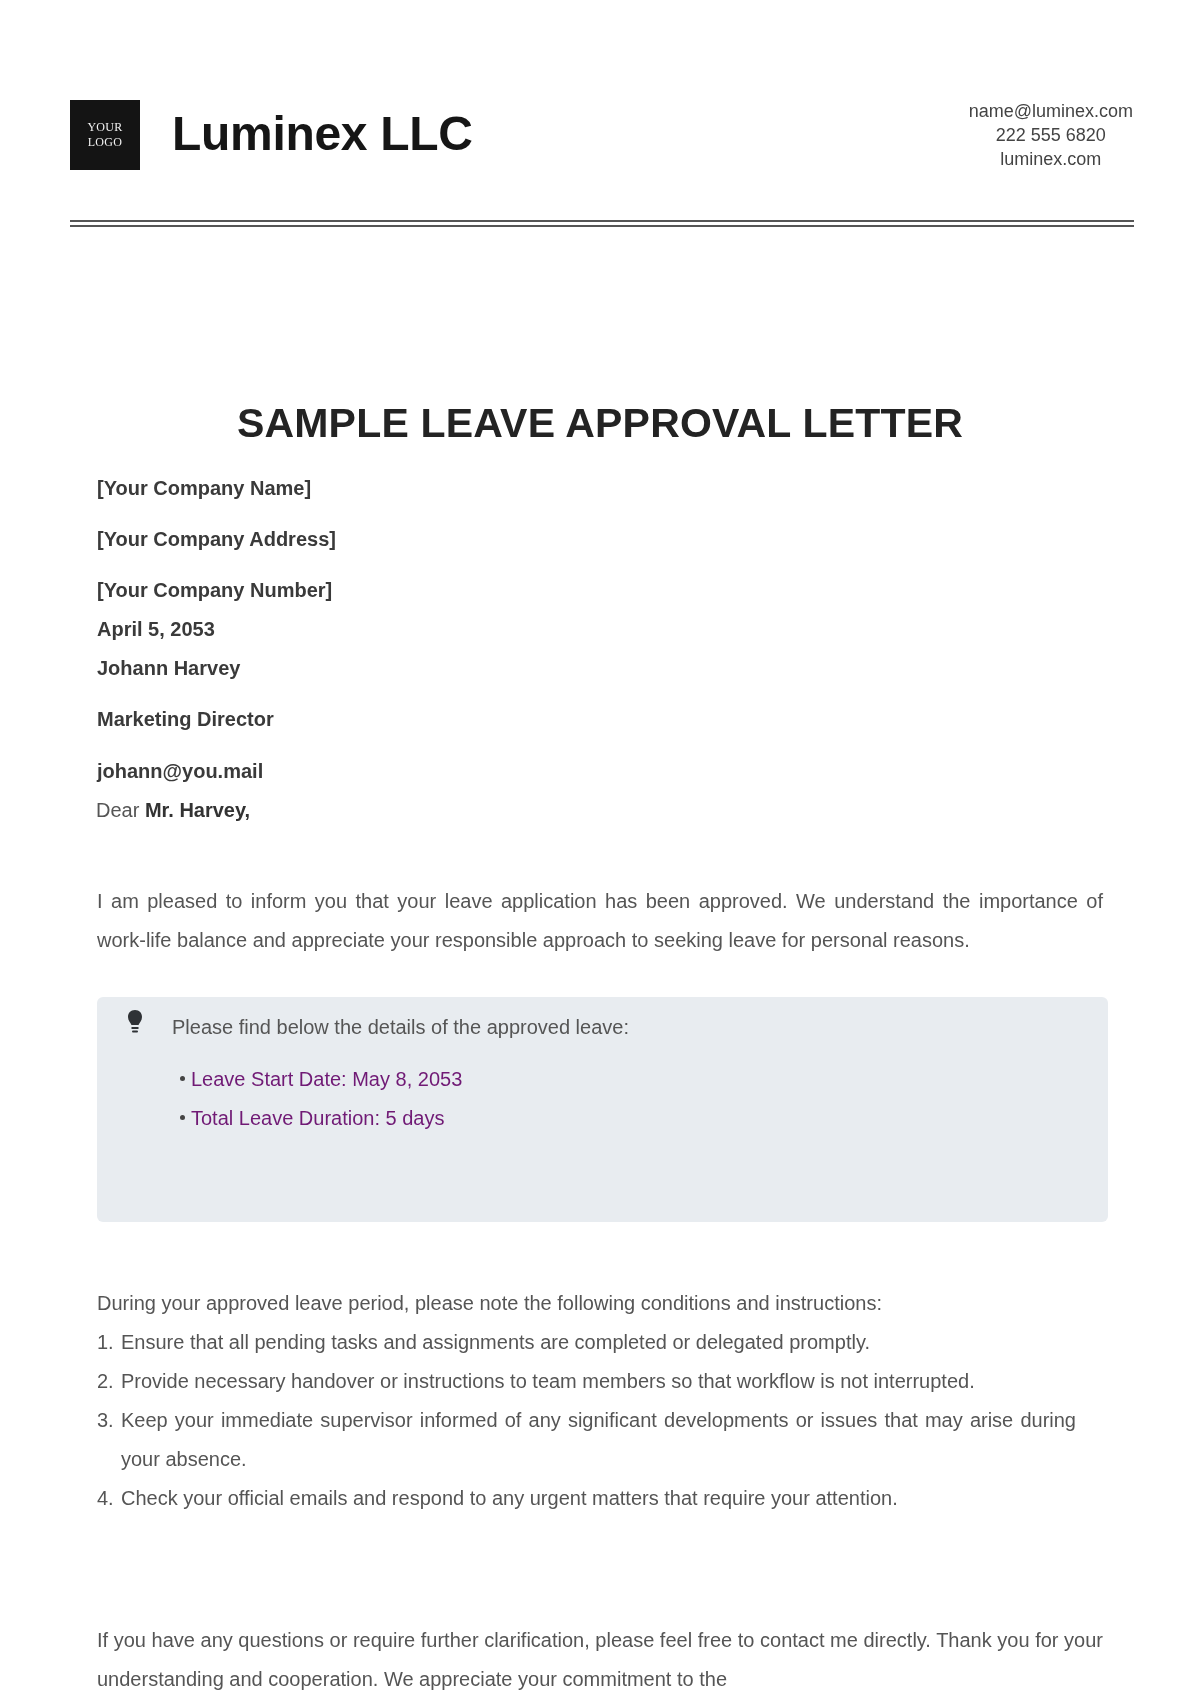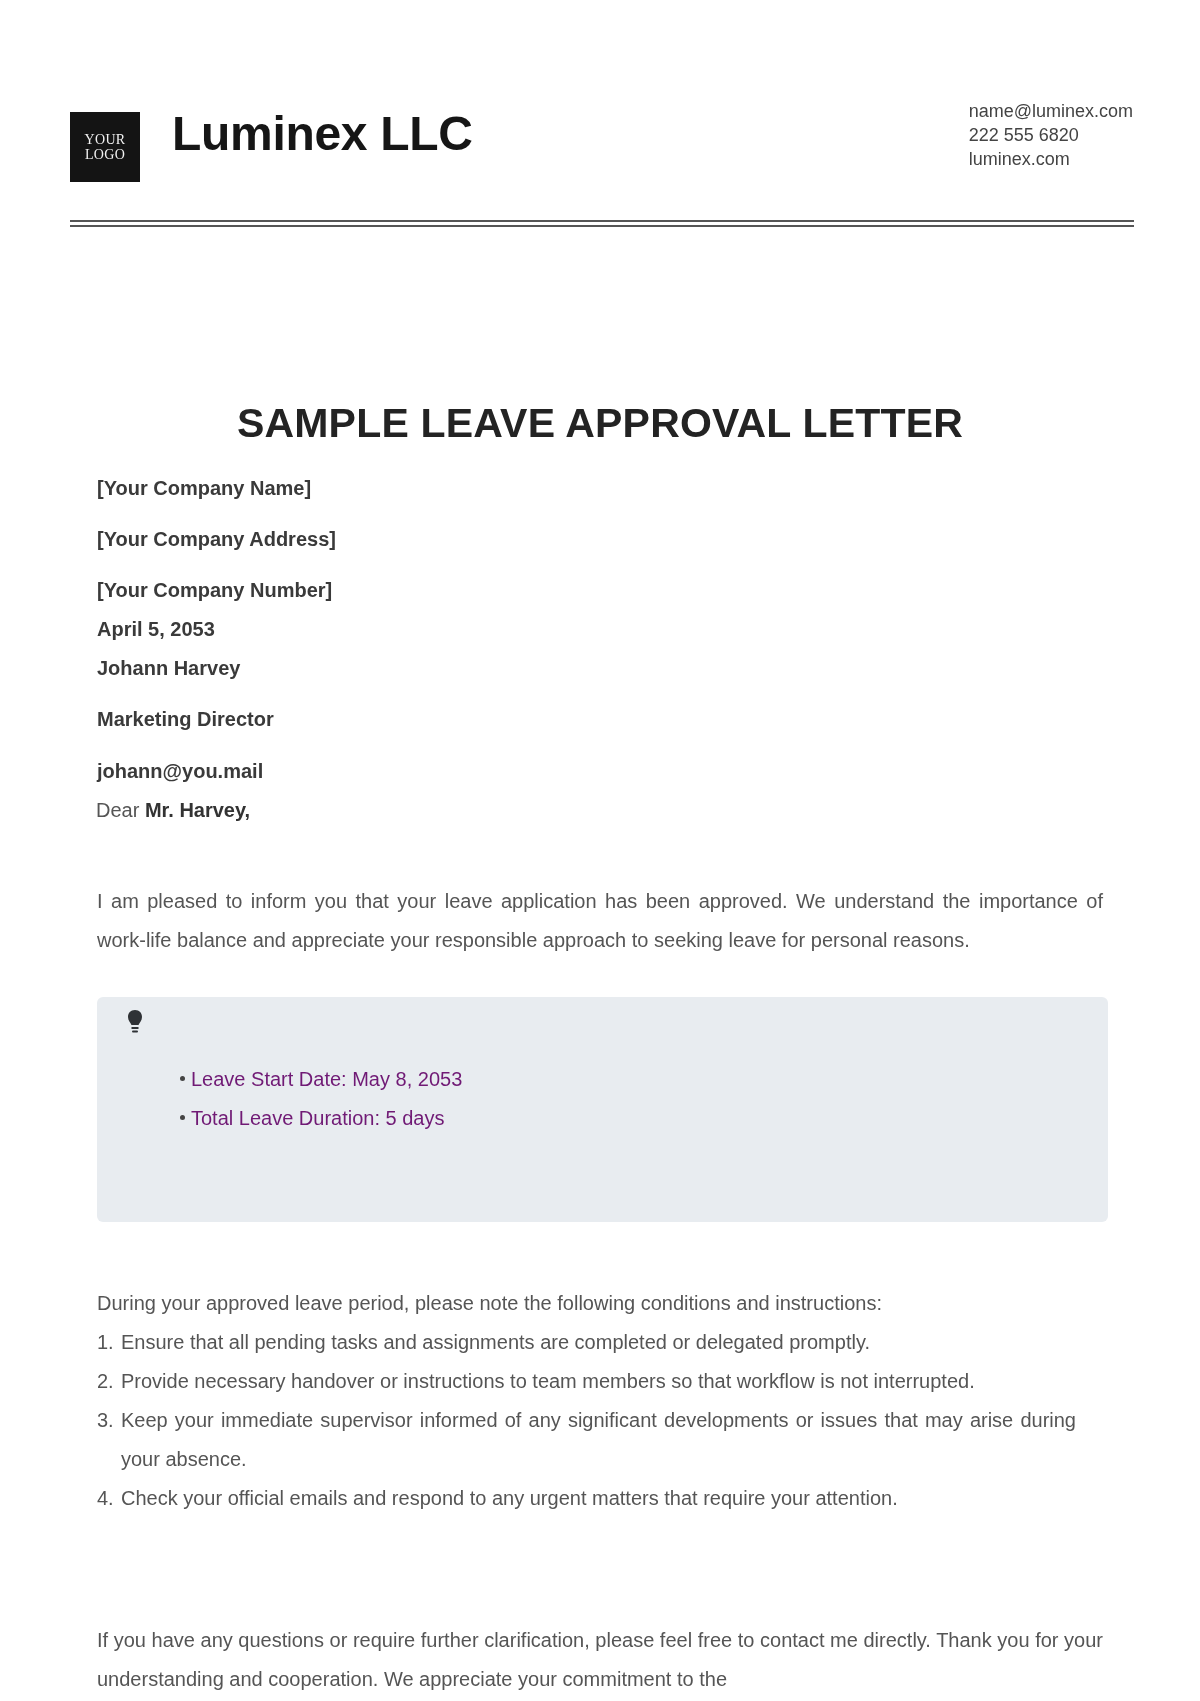--- a/index.html
+++ b/index.html
@@ -1,19 +1,19 @@
 <!DOCTYPE html>
 <html><head>
 <meta charset="utf-8">
 <style>
   html, body { margin: 0; padding: 0; background: #ffffff; }
   body { width: 1200px; height: 1701px; overflow: hidden; position: relative; font-family: "Liberation Sans", sans-serif; color: #3d3d3d; }
-  .logo { position: absolute; left: 70px; top: 112px; width: 70px; height: 70px; background: #141414; color: #f2f2f2; display: flex; flex-direction: column; align-items: center; justify-content: center; font-family: "Liberation Serif", serif; font-size: 14px; line-height: 15px; letter-spacing: 0.3px; }
+  .logo { position: absolute; left: 70px; top: 100px; width: 70px; height: 70px; background: #141414; color: #f2f2f2; display: flex; flex-direction: column; align-items: center; justify-content: center; font-family: "Liberation Serif", serif; font-size: 12px; line-height: 15px; letter-spacing: 0.3px; }
   .company { position: absolute; left: 172px; top: 104px; font-size: 48px; font-weight: bold; color: #161616; letter-spacing: -0.3px; line-height: 60px; }
-  .contact { position: absolute; right: 67px; top: 99px; text-align: left; font-size: 18px; line-height: 24px; color: #444; }
+  .contact { position: absolute; right: 67px; top: 99px; text-align: center; font-size: 18px; line-height: 24px; color: #444; }
   .contact div { white-space: nowrap; }
   .rule { position: absolute; left: 70px; width: 1064px; height: 2px; background: #555; }
   .title { position: absolute; left: 0; width: 1200px; top: 398px; text-align: center; font-size: 41px; font-weight: bold; color: #232323; letter-spacing: 0.2px; line-height: 50px; }
   .meta { position: absolute; left: 97px; font-size: 20px; font-weight: bold; color: #3a3a3a; line-height: 26px; white-space: nowrap; text-align: center; }
   .dear { position: absolute; left: 96px; top: 797px; font-size: 20px; line-height: 26px; color: #555; }
   .dear b { color: #333; }
   .para { position: absolute; left: 97px; width: 1006px; font-size: 20px; line-height: 39px; color: #555; text-align: justify; }
   .callout { position: absolute; left: 97px; top: 997px; width: 1011px; height: 225px; background: #e8ecf0; border-radius: 6px; }
   .bulb { position: absolute; left: 30px; top: 12px; width: 16px; height: 28px; }
   .callout-lead { position: absolute; left: 75px; top: 17px; font-size: 20px; line-height: 26px; color: #555; }
@@ -61,20 +61,21 @@
 </div>
 
 <p class="para" style="top:882px; margin:0">I am pleased to inform you that your leave application has been approved. We understand the importance of work-life balance and appreciate your responsible approach to seeking leave for personal reasons.</p>
 
 <div class="callout">
   <svg class="bulb" viewBox="0 0 16 28">
     <path d="M8 1 C3.5 1 1 4.2 1 8 C1 11.5 3.5 13.5 4.5 16 L11.5 16 C12.5 13.5 15 11.5 15 8 C15 4.2 12.5 1 8 1 Z" fill="#2f3236"></path>
     <rect x="4.5" y="18" width="7" height="2" fill="#2f3236"></rect>
     <rect x="5" y="21.5" width="6" height="2" rx="1" fill="#2f3236"></rect>
   </svg>
+  <div class="callout-lead">Please find below the details of the approved leave:</div>
   <ul>
     <li><span class="dot"></span><span>Leave Start Date: May 8, 2053</span></li>
     <li><span class="dot"></span><span>Total Leave Duration: 5 days</span></li>
   </ul>
 </div>
 
 <div class="cond" style="top:1284px">
   <div class="cond-lead">During your approved leave period, please note the following conditions and instructions:</div>
   <ol>
     <li>

